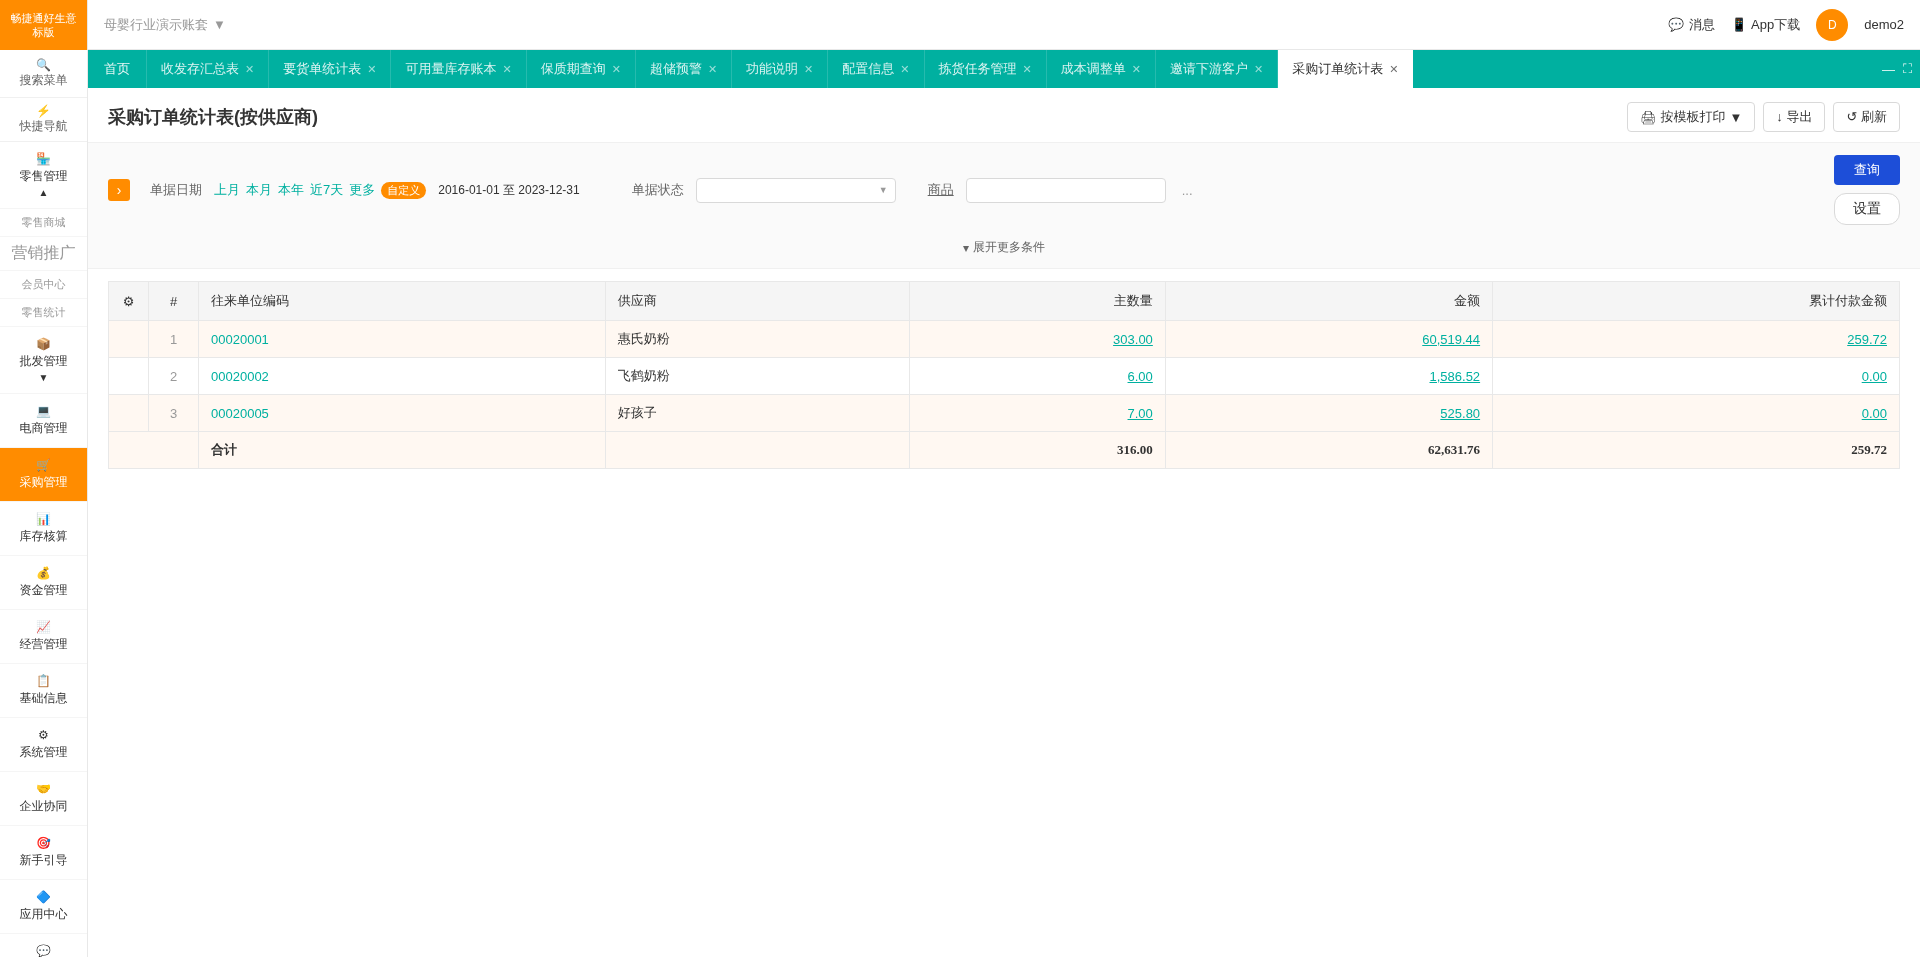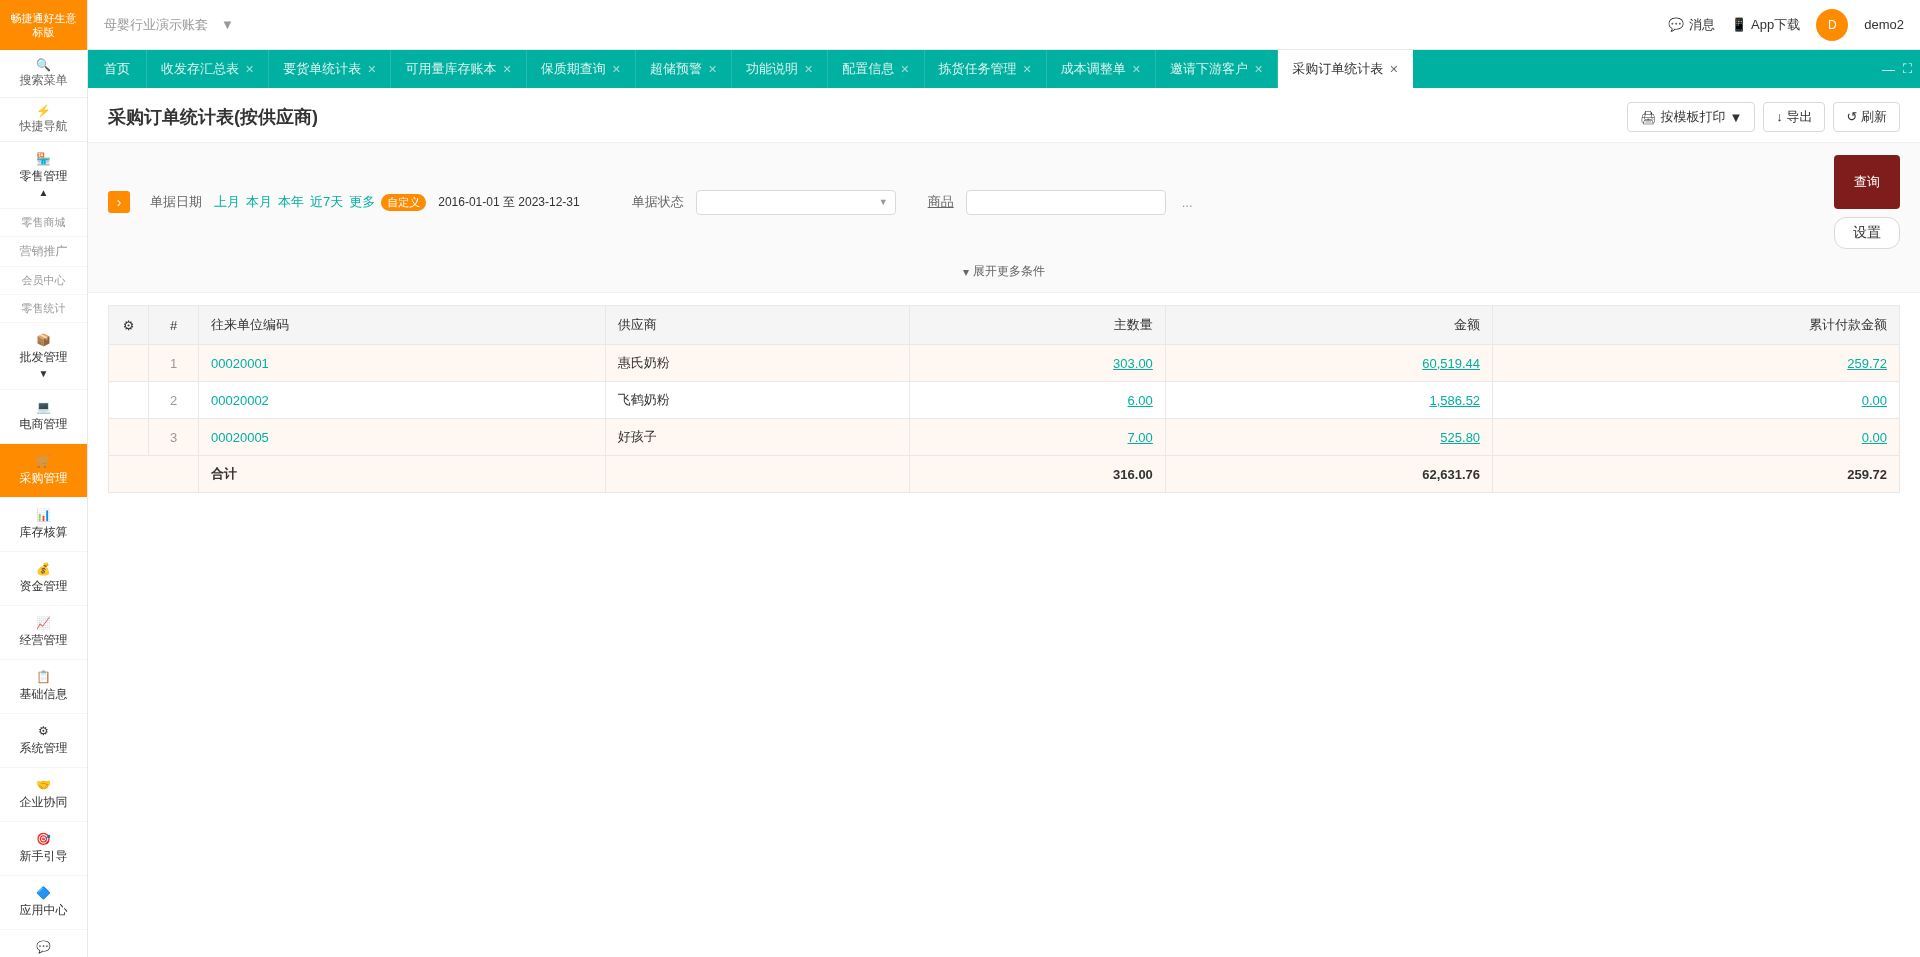--- a/index.html
+++ b/index.html
@@ -76,21 +76,21 @@
       display: flex;
       align-items: center;
       justify-content: space-between;
       padding: 0 16px;
       border-bottom: 1px solid #e8e8e8;
       flex-shrink: 0;
     }
     .top-bar-left {
       display: flex;
       align-items: center;
-      gap: 13px;
+      gap: 5px;
       font-size: 13px;
       color: #333;
     }
     .top-bar-left span { color: #999; }
     .top-bar-right {
       display: flex;
       align-items: center;
       gap: 16px;
       font-size: 13px;
       color: #333;
@@ -288,25 +288,25 @@
       font-size: 9px;
       color: #999;
       pointer-events: none;
     }
     .filter-dots {
       color: #999;
       cursor: pointer;
       padding: 0 4px;
     }
     .btn-query {
-      background: #7f1d1d;
+      background: #1d4ed8;
       color: #fff;
       border: none;
       border-radius: 4px;
-      padding: 18px 20px;
+      padding: 6px 20px;
       font-size: 13px;
       cursor: pointer;
     }
     .btn-settings {
       background: #fff;
       color: #333;
       border: 1px solid #d9d9d9;
       border-radius: 12px;
       padding: 6px 16px;
       font-size: 14px;
@@ -352,20 +352,21 @@
     td.amount { color: #00b0a0; text-decoration: underline; text-align: right; }
     tr.odd { background: #fff8f2; }
     tr.even { background: #fff; }
     .row-num { color: #999; text-align: center; }
     tfoot tr {
       background: #fff8f2;
     }
     tfoot td {
       font-weight: bold;
       color: #333;
+      font-family: Liberation Serif, serif;
     }
   </style>
 </head>
 <body>
 
 <div class="sidebar">
   <div class="sidebar-logo">
     <div class="sidebar-logo-text">畅捷通好生意<br>标版</div>
   </div>
   <div class="sidebar-search">
@@ -377,21 +378,21 @@
     <div>快捷导航</div>
   </div>
   <div class="sidebar-item">
     <div>🏪</div>
     <div>零售管理</div>
     <div class="chevron">▲</div>
   </div>
   <div class="sidebar-item" style="padding:6px 4px; font-size:11px; color:#999;">
     <div>零售商城</div>
   </div>
-  <div class="sidebar-item" style="padding:6px 4px; font-size:12px; color:#999;">
+  <div class="sidebar-item" style="padding:6px 4px; font-size:16px; color:#999;">
     <div>营销推广</div>
   </div>
   <div class="sidebar-item" style="padding:6px 4px; font-size:11px; color:#999;">
     <div>会员中心</div>
   </div>
   <div class="sidebar-item" style="padding:6px 4px; font-size:11px; color:#999;">
     <div>零售统计</div>
   </div>
   <div class="sidebar-item">
     <div>📦</div>

